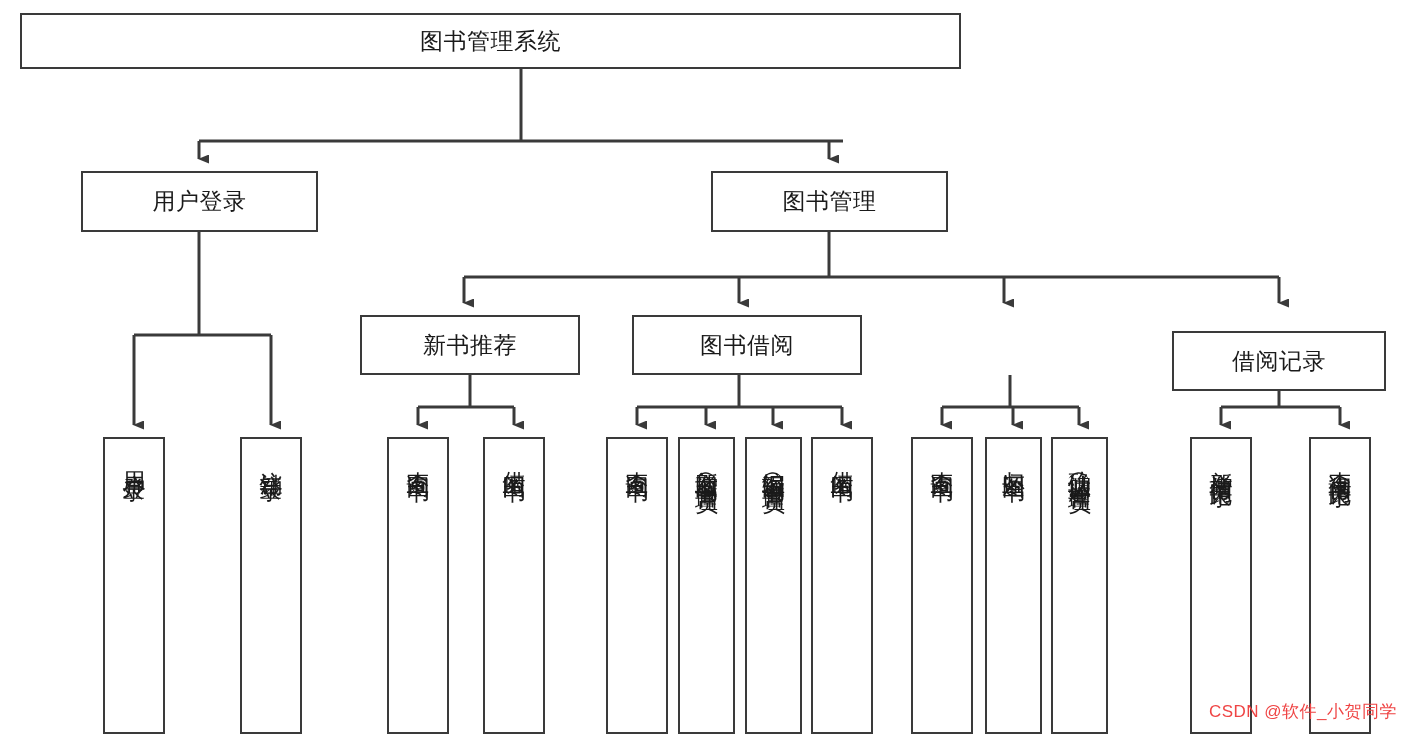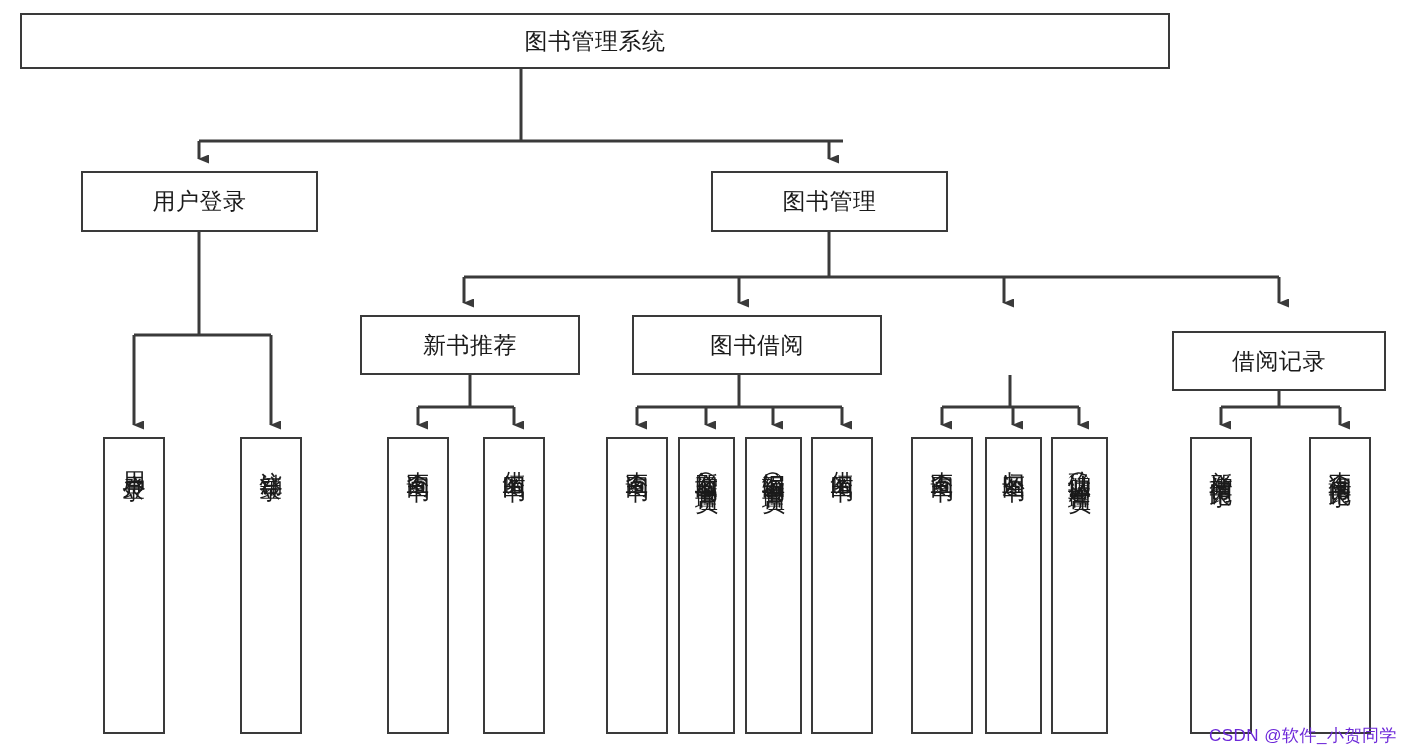--- a/index.html
+++ b/index.html
@@ -55,23 +55,23 @@
     writing-mode: vertical-rl;
     text-orientation: upright;
     font-size: 23px;
     letter-spacing: 3px;
     line-height: 1;
     white-space: nowrap;
   }
   #watermark {
     position: absolute;
     right: 8px;
-    bottom: 0;
+    bottom: 24px;
     font-size: 17px;
-    color: #6d28d9;
+    color: #ef4444;
     letter-spacing: 0.5px;
     z-index: 5;
     white-space: nowrap;
   }
 </style>
 </head>
 <body>
 
 <div id="diagram-root">
 
@@ -118,35 +118,35 @@
       <path d="M1013,407 L1013,425" marker-end="url(#arrowhead)"></path>
       <path d="M1079,407 L1079,425" marker-end="url(#arrowhead)"></path>
 
       <path d="M1279,375 L1279,407"></path>
       <path d="M1221,407 L1340,407"></path>
       <path d="M1221,407 L1221,425" marker-end="url(#arrowhead)"></path>
       <path d="M1340,407 L1340,425" marker-end="url(#arrowhead)"></path>
     </g>
   </svg>
 
-  <div class="node horizontal" style="left:20px; top:13px; width:1150px; height:56px;">
+  <div class="node horizontal" style="left:20px; top:13px; width:941px; height:56px;">
     <span class="node-label">图书管理系统</span>
   </div>
 
   <div class="node horizontal" style="left:81px; top:171px; width:237px; height:61px;">
     <span class="node-label">用户登录</span>
   </div>
   <div class="node horizontal" style="left:711px; top:171px; width:237px; height:61px;">
     <span class="node-label">图书管理</span>
   </div>
 
   <div class="node horizontal" style="left:360px; top:315px; width:220px; height:60px;">
     <span class="node-label">新书推荐</span>
   </div>
-  <div class="node horizontal" style="left:632px; top:315px; width:250px; height:60px;text-align:center;">
+  <div class="node horizontal" style="left:632px; top:315px; width:230px; height:60px;text-align:center;">
     <span class="node-label">图书借阅</span>
   </div>
   <div class="node horizontal" style="left:1172px; top:331px; width:214px; height:60px;">
     <span class="node-label">借阅记录</span>
   </div>
 
   <div class="node vertical" style="left:103px; top:437px; width:62px; height:297px;">
     <span class="node-label">用户登录</span>
   </div>
   <div class="node vertical" style="left:240px; top:437px; width:62px; height:297px;">

